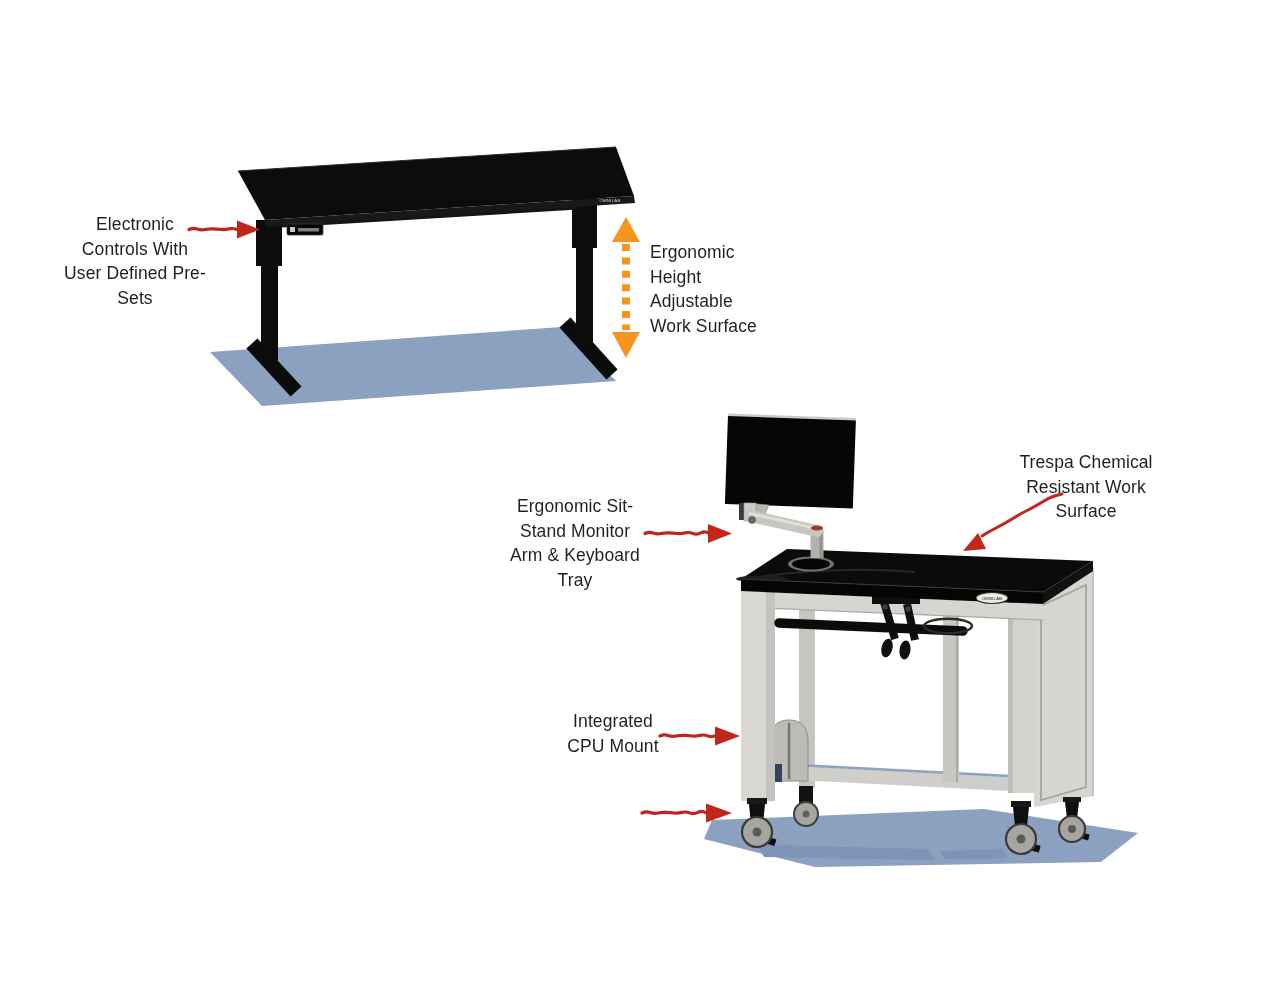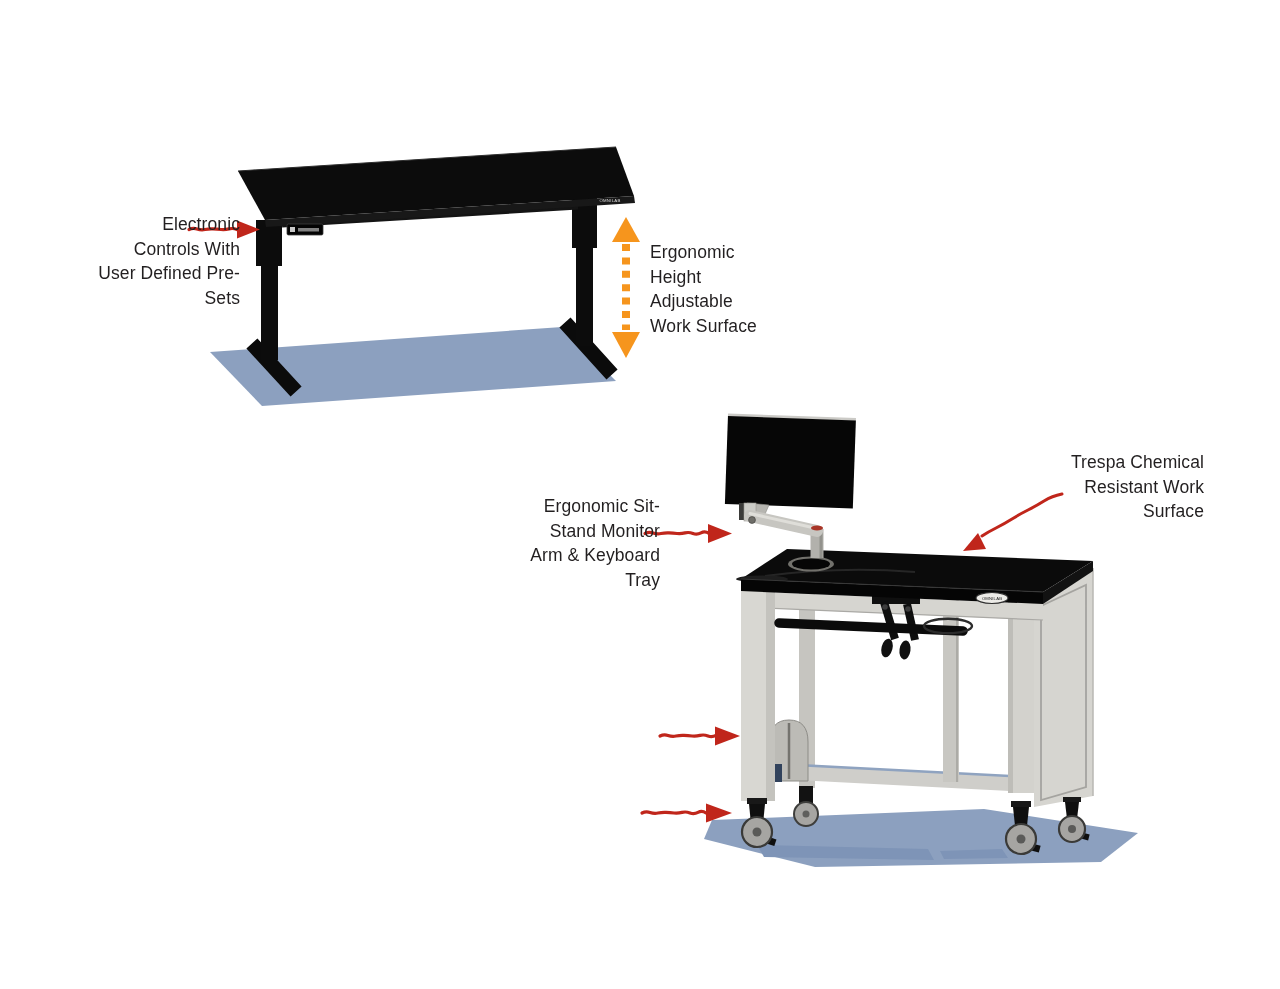--- a/index.html
+++ b/index.html
@@ -9,21 +9,21 @@
     background:var(--background,#ffffff);
     overflow:hidden;
     font-family:"Liberation Sans",sans-serif;
   }
   .illus{position:absolute;}
   .callout{
     position:absolute;
     font:400 17.5px/1.4 "Liberation Sans",sans-serif;
     color:var(--text,#221f20);
     white-space:pre-line;
-    text-align:right;
+    text-align:center;
     letter-spacing:.1px;
   }
   .callout.left{text-align:left;}
   .arrow-svg{position:absolute;}
   .a-red-tail{stroke:var(--arrow-red,#c0261b);fill:none;stroke-width:3.2;stroke-linecap:round;}
   .a-red-head{fill:var(--arrow-red,#c0261b);}
   .o-head{fill:var(--arrow-orange,#f6951d);}
   .o-line{stroke:var(--arrow-orange,#f6951d);stroke-width:8;stroke-dasharray:7 6.4;fill:none;}
   .shadow{fill:var(--shadow-blue,#8ca0bf);}
   .shadow-dark{fill:#7e94b7;}
@@ -220,19 +220,21 @@
   <div class="callout" style="left:490px;top:494px;width:170px">Ergonomic Sit-
 Stand Monitor
 Arm &amp; Keyboard
 Tray</div>
 
   <div class="callout left" style="left:650px;top:240px;width:140px">Ergonomic
 Height
 Adjustable
 Work Surface</div>
 
-  <div class="callout" style="left:1044px;top:450px;width:160px">Trespa Chemical
+  <div class="callout" style="left:1006px;top:450px;width:160px">Trespa Chemical
 Resistant Work
 Surface</div>
 
+  <div class="callout" style="left:543px;top:709px;width:140px">Integrated
+CPU Mount</div>
 
 
 </div>
 
 </body></html>

